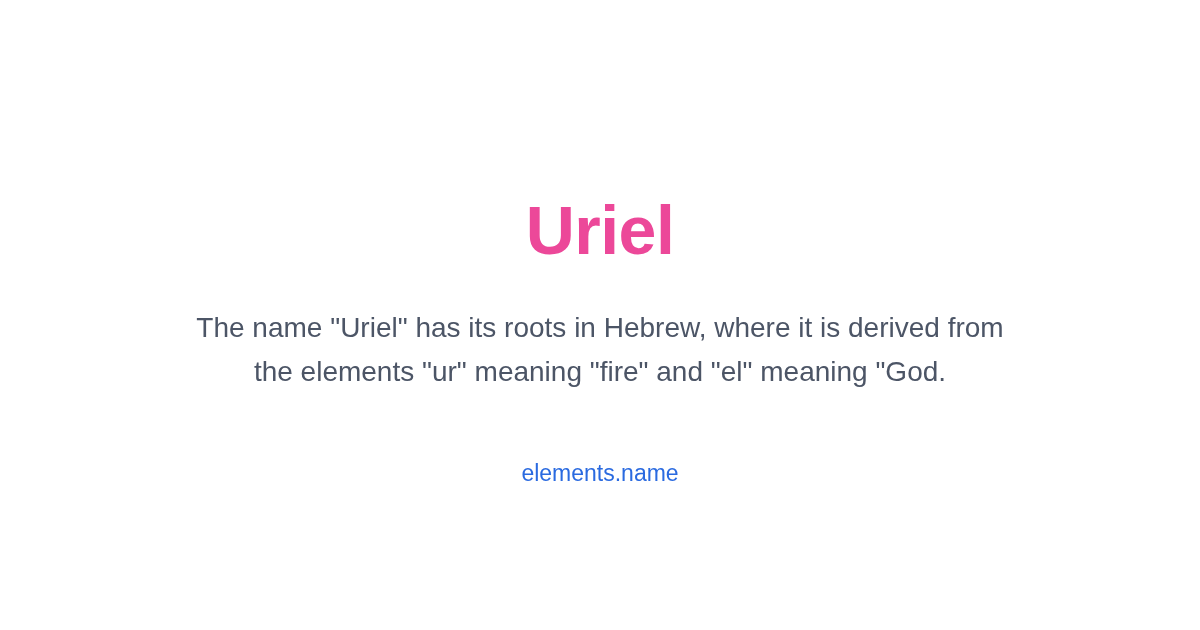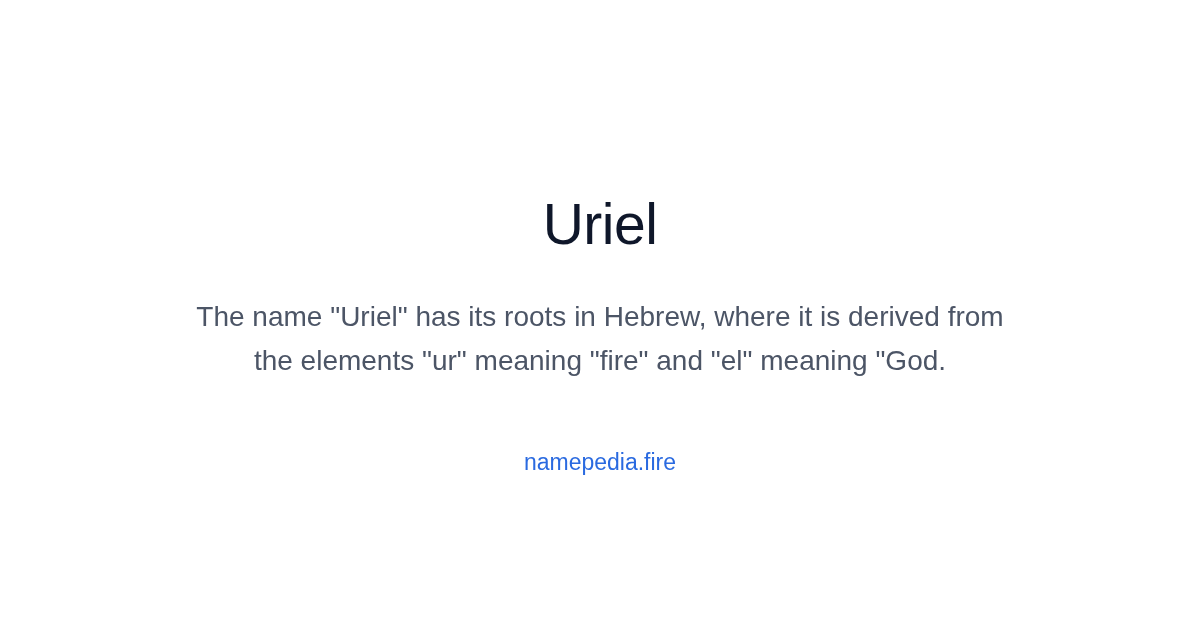--- a/index.html
+++ b/index.html
@@ -24,25 +24,25 @@
     display: flex;
     flex-direction: column;
     align-items: center;
     justify-content: flex-start;
     text-align: center;
   }
 
   .name-title {
     margin: 0;
     padding: 0;
-    font-size: 57px;
-    font-weight: 400;
+    font-size: 68px;
+    font-weight: 700;
     line-height: 1;
     letter-spacing: -0.5px;
-    color: #0f172a;
+    color: #ec4899;
     margin-top: 196px;
   }
 
   .description {
     margin: 0;
     padding: 0;
     width: 840px;
     font-size: 28px;
     font-weight: 400;
     line-height: 44px;
@@ -62,15 +62,15 @@
 </style>
 </head>
 <body>
 
 <div class="card">
 
   <h1 class="name-title">Uriel</h1>
 
   <p class="description">The name "Uriel" has its roots in Hebrew, where it is derived from the elements "ur" meaning "fire" and "el" meaning "God.</p>
 
-  <a class="footer-link">namepedia.fire</a>
+  <a class="footer-link">elements.name</a>
 
 </div>
 
 </body></html>

